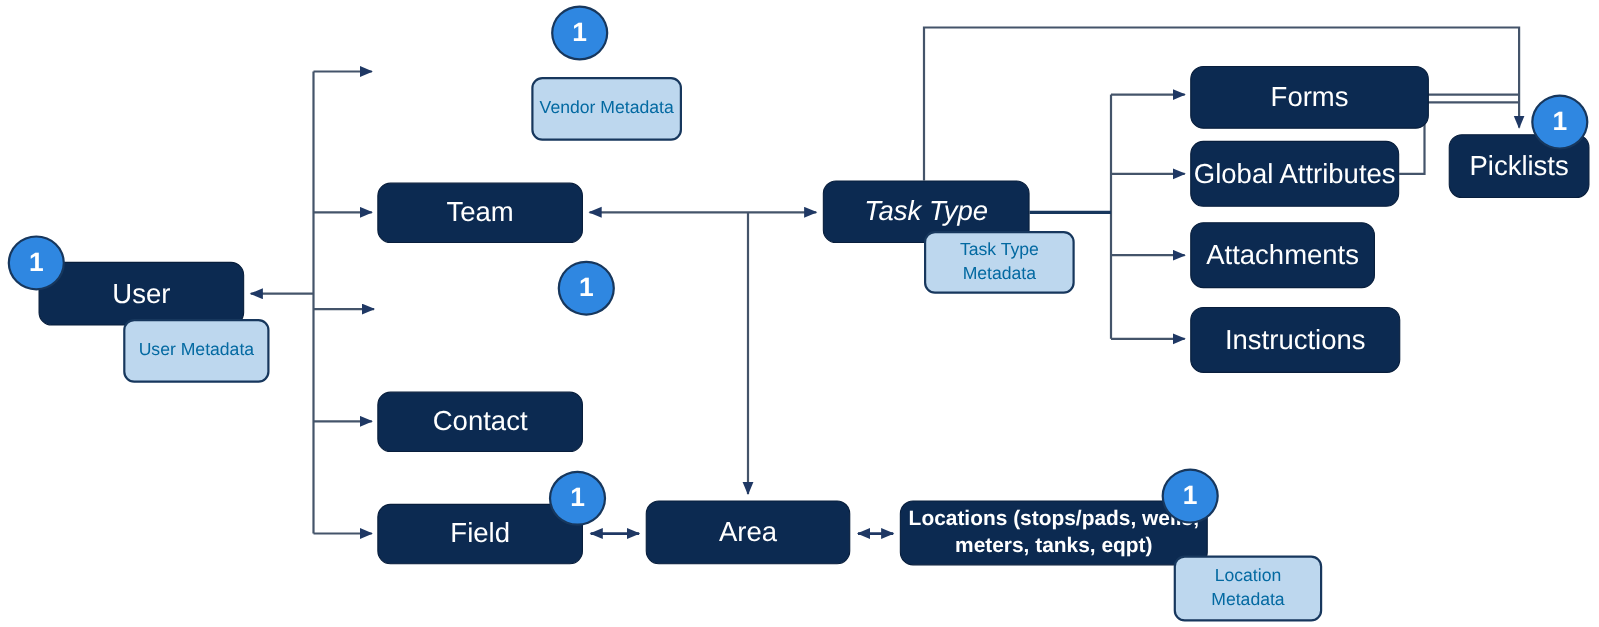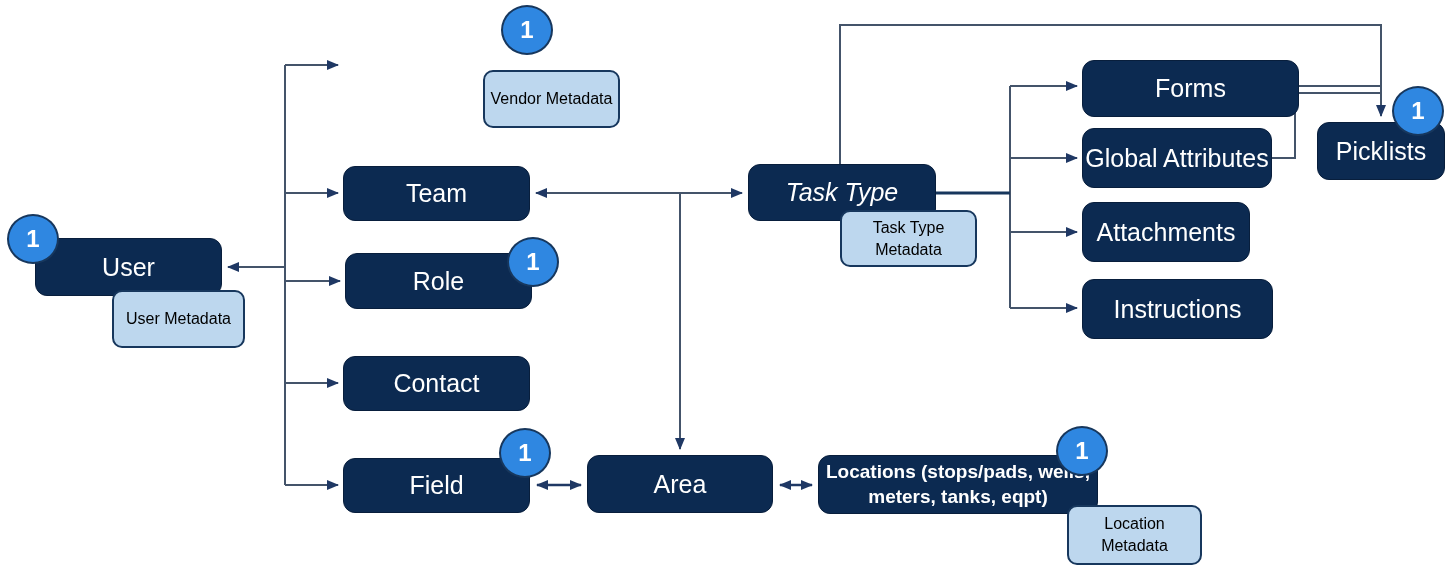--- a/index.html
+++ b/index.html
@@ -21,21 +21,21 @@
     text-align:center;
     font-size:25px;line-height:1.15;
     box-sizing:border-box;
   }
   .node.small-text{font-size:19px;font-weight:600;line-height:1.3;padding:0 6px;}
   .meta{
     position:absolute;z-index:3;
     background:#BDD7EE;
     border:2px solid #17375D;
     border-radius:10px;
-    color:#000000;
+    color:#0369a1;
     display:flex;align-items:center;justify-content:center;
     text-align:center;
     font-size:16px;line-height:1.35;
     box-sizing:border-box;
     padding:0 4px;
   }
   .badge{
     position:absolute;z-index:4;
     width:52px;height:50px;
     background:#2F87E1;
@@ -92,21 +92,20 @@
     </g>
 
     <g stroke="#1F3864" stroke-width="2.5" fill="none">
       <line x1="537" y1="485" x2="581" y2="485" marker-start="url(#ah)" marker-end="url(#ah)"></line>
       <line x1="780" y1="485" x2="812" y2="485" marker-start="url(#ah)" marker-end="url(#ah)"></line>
     </g>
   </svg>
 
   <div class="node" style="left:35px;top:238px;width:187px;height:58px;">User</div>
   <div class="node" style="left:343px;top:166px;width:187px;height:55px;">Team</div>
-  <div class="node" style="left:345px;top:253px;width:187px;height:56px;">Role</div>
   <div class="node" style="left:343px;top:356px;width:187px;height:55px;">Contact</div>
   <div class="node" style="left:343px;top:458px;width:187px;height:55px;">Field</div>
   <div class="node" style="left:587px;top:455px;width:186px;height:58px;">Area</div>
   <div class="node" style="left:748px;top:164px;width:188px;height:57px;font-style:italic;">Task Type</div>
   <div class="node" style="left:1082px;top:60px;width:217px;height:57px;">Forms</div>
   <div class="node" style="left:1082px;top:128px;width:190px;height:60px;">Global Attributes</div>
   <div class="node" style="left:1082px;top:202px;width:168px;height:60px;">Attachments</div>
   <div class="node" style="left:1082px;top:279px;width:191px;height:60px;">Instructions</div>
   <div class="node" style="left:1317px;top:122px;width:128px;height:58px;">Picklists</div>
   <div class="node small-text" style="left:818px;top:455px;width:280px;height:59px;">Locations (stops/pads, wells, meters, tanks, eqpt)</div>

